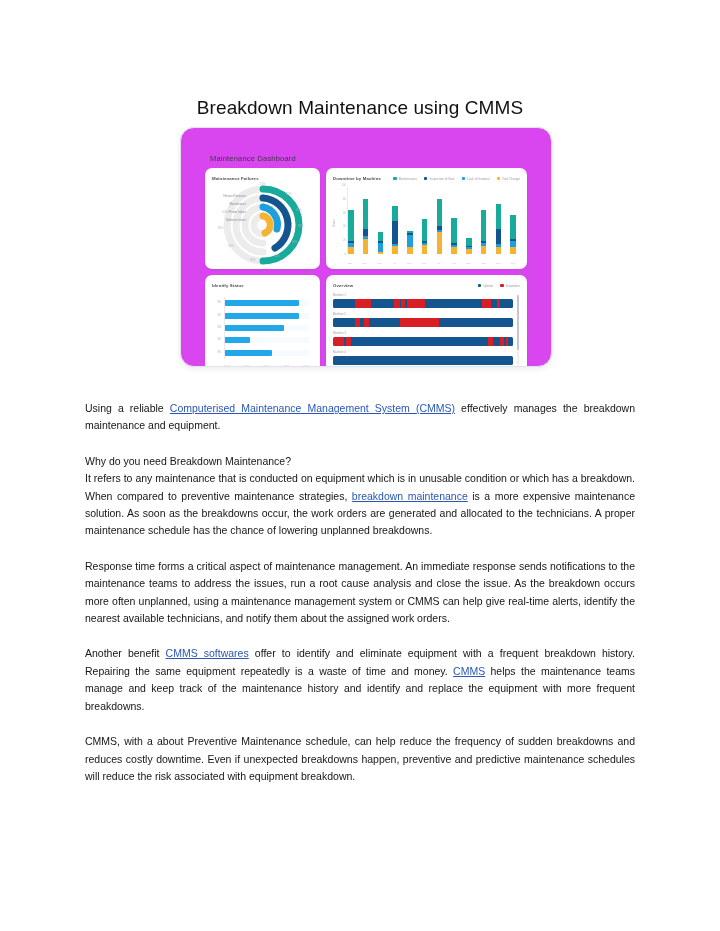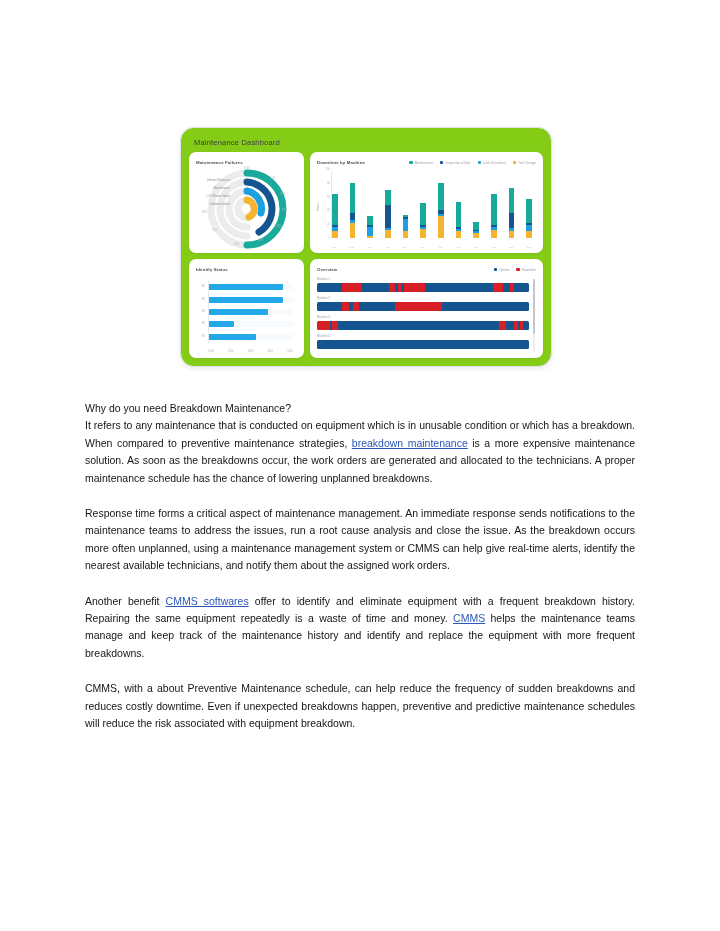--- a/index.html
+++ b/index.html
@@ -39,25 +39,25 @@
   .figure {
     position: absolute;
     left: 180px;
     top: 127px;
     width: 372px;
     height: 240px;
   }
   .dash-outer {
     position: absolute;
     inset: 0;
-    background: #84cc16;
+    background: #d946ef;
     border: 1px solid #e2e2ea;
     border-radius: 14px;
     box-shadow: 0 2px 5px rgba(60,60,90,0.10);
-    padding: 8px;
+    padding: 24px;
     box-sizing: border-box;
     overflow: hidden;
   }
   .dash-title {
     font-size: 7.5px;
     color: #3a3a46;
     margin: 2px 0 5px 5px;
     letter-spacing: 0.2px;
   }
   .dash-grid {
@@ -303,20 +303,21 @@
   a.link {
     color: #2a57b8;
     text-decoration: underline;
   }
 </style>
 </head>
 <body>
 
 <div class="page">
 
+  <h1 class="page-title">Breakdown Maintenance using CMMS</h1>
 
   <div class="figure">
     <div class="dash-outer">
       <div class="dash-title">Maintenance Dashboard</div>
 
       <div class="dash-grid">
 
         <div class="card">
           <div class="card-head">
             <span class="card-title">Maintenance Failures</span>
@@ -590,19 +591,20 @@
               <div class="ov-thumb"></div>
             </div>
           </div>
         </div>
 
       </div>
     </div>
   </div>
 
   <div class="content">
+    <p class="para" id="para-0">Using a reliable <a class="link" href="#">Computerised Maintenance Management System (CMMS)</a> effectively manages the breakdown maintenance and equipment.</p>
     <p class="para" id="para-1">Why do you need Breakdown Maintenance?<br>It refers to any maintenance that is conducted on equipment which is in unusable condition or which has a breakdown. When compared to preventive maintenance strategies, <a class="link" href="#">breakdown maintenance</a> is a more expensive maintenance solution. As soon as the breakdowns occur, the work orders are generated and allocated to the technicians. A proper maintenance schedule has the chance of lowering unplanned breakdowns.</p>
     <p class="para" id="para-2">Response time forms a critical aspect of maintenance management. An immediate response sends notifications to the maintenance teams to address the issues, run a root cause analysis and close the issue. As the breakdown occurs more often unplanned, using a maintenance management system or CMMS can help give real-time alerts, identify the nearest available technicians, and notify them about the assigned work orders.</p>
     <p class="para" id="para-3">Another benefit <a class="link" href="#">CMMS softwares</a> offer to identify and eliminate equipment with a frequent breakdown history. Repairing the same equipment repeatedly is a waste of time and money. <a class="link" href="#">CMMS</a> helps the maintenance teams manage and keep track of the maintenance history and identify and replace the equipment with more frequent breakdowns.</p>
     <p class="para" id="para-4">CMMS, with a about Preventive Maintenance schedule, can help reduce the frequency of sudden breakdowns and reduces costly downtime. Even if unexpected breakdowns happen, preventive and predictive maintenance schedules will reduce the risk associated with equipment breakdown.</p>
   </div>
 
 </div>
 
 </body></html>

